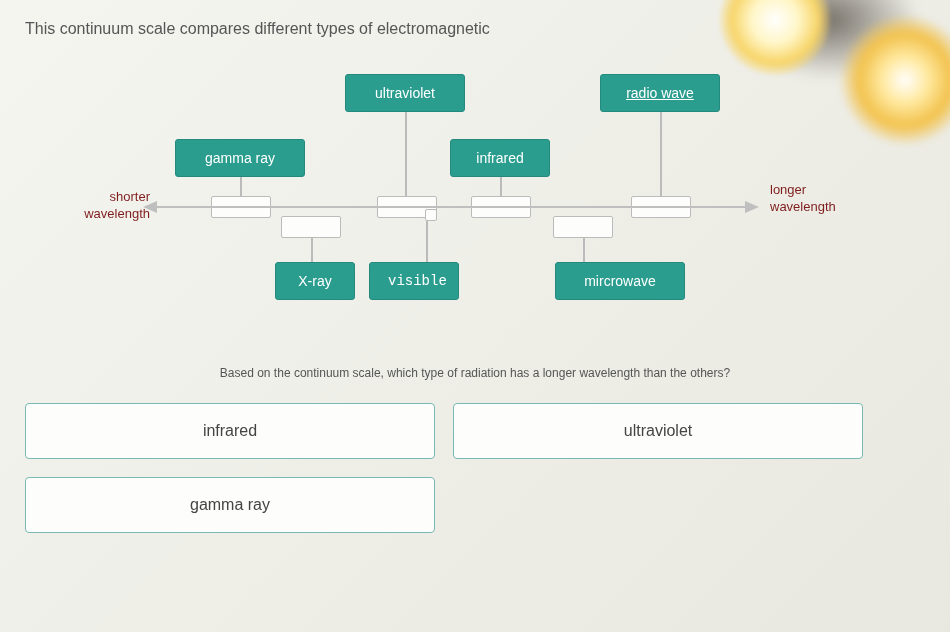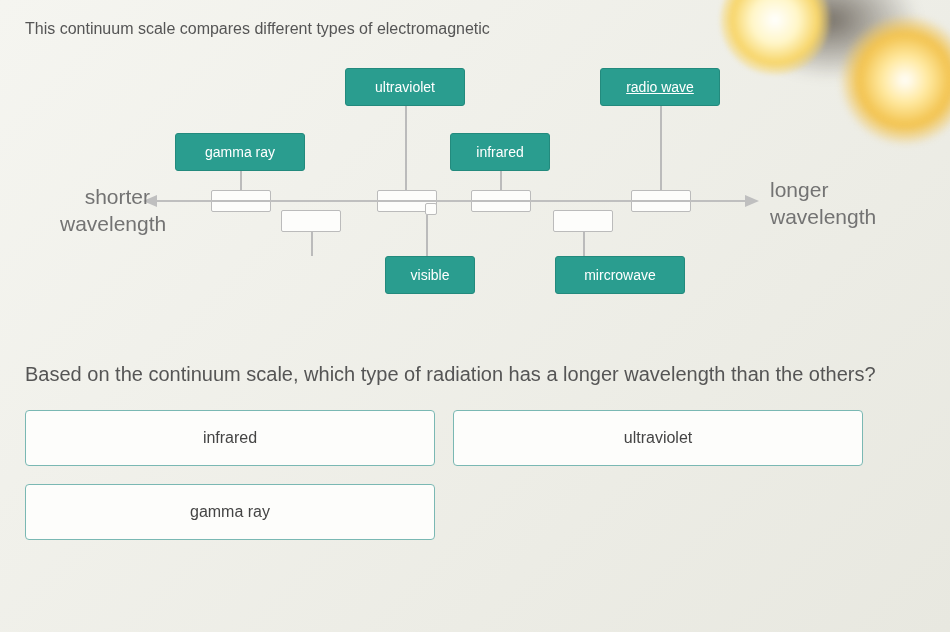--- a/index.html
+++ b/index.html
@@ -12,21 +12,21 @@
       position: relative;
       color: #444;
     }
     .page {
       padding: 20px 25px;
       position: relative;
     }
     .intro {
       font-size: 16px;
       color: #555;
-      margin-bottom: 20px;
+      margin-bottom: 26px;
     }
     .diagram {
       position: relative;
       height: 280px;
       margin: 0 0 20px 0;
     }
     .green-box {
       position: absolute;
       background: #2a9d8f;
       color: #fff;
@@ -53,34 +53,35 @@
     .arrow-left, .arrow-right {
       position: absolute;
       width: 0; height: 0;
       border-top: 6px solid transparent;
       border-bottom: 6px solid transparent;
     }
     .arrow-left { border-right: 14px solid #bfbfbf; }
     .arrow-right { border-left: 14px solid #bfbfbf; }
     .axis-label {
       position: absolute;
-      color: #737373;
-      font-size: 21px;
+      color: #7f1d1d;
+      font-size: 13px;
       line-height: 1.3;
     }
     .connector {
       position: absolute;
       background: #bbb;
       width: 2px;
     }
     .question {
-      font-size: 20px;
+      font-size: 12px;
       color: #555;
       margin: 2px 0 20px 0;
       line-height: 1.6;
+      text-align: center;
     }
     .answers {
       display: flex;
       flex-wrap: wrap;
       gap: 18px;
     }
     .answer {
       width: 410px;
       border: 1px solid #7ab8b3;
       border-radius: 4px;
@@ -155,21 +156,22 @@
       <div>wavelength</div>
     </div>
 
     <div class="slot" style="left:256px; top:152px;"></div>
     <div class="slot" style="left:528px; top:152px;"></div>
 
     <div class="connector" style="left:286px; top:174px; height:24px;"></div>
     <div class="connector" style="left:401px; top:157px; height:41px;"></div>
     <div class="connector" style="left:558px; top:174px; height:24px;"></div>
 
-    <div class="green-box" style="left:360px; top:198px; width:90px;">visible</div>
+    <div class="green-box" style="left:250px; top:198px; width:80px;">X-ray</div>
+    <div class="green-box" style="left:344px; top:198px; width:90px;font-family:Liberation Mono, monospace;">visible</div>
     <div class="green-box" style="left:494px; top:198px; width:130px;margin-left:36px;">mircrowave</div>
 
   </div>
 
   <div class="question">Based on the continuum scale, which type of radiation has a longer wavelength than the others?</div>
 
   <div class="answers">
     <div class="answer">infrared</div>
     <div class="answer">ultraviolet</div>
     <div class="answer">gamma ray</div>

